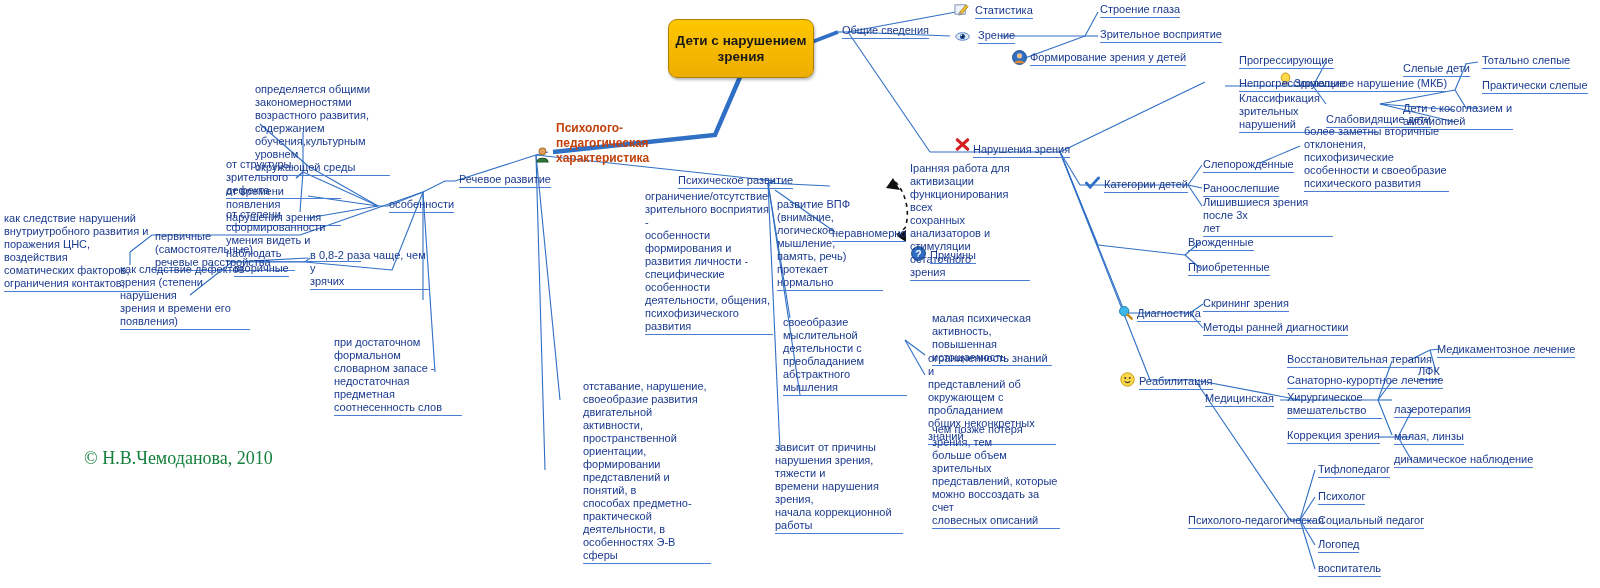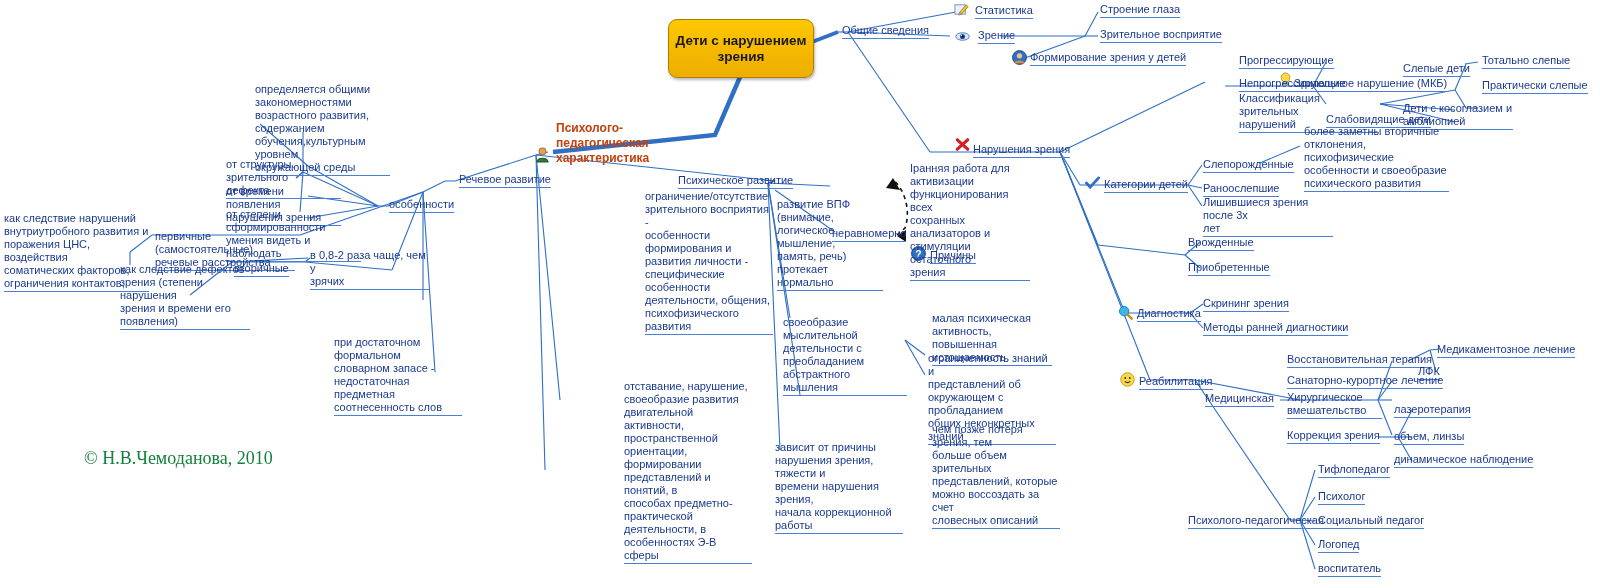--- a/index.html
+++ b/index.html
@@ -247,21 +247,21 @@
 
   <div class="node u" style="left:1205px;top:392px;">Медицинская</div>
   <div class="node u" style="left:1287px;top:353px;">Восстановительная терапия</div>
   <div class="node u" style="left:1437px;top:343px;">Медикаментозное лечение</div>
   <div class="node u" style="left:1418px;top:365px;">ЛФК</div>
   <div class="node u" style="left:1287px;top:374px;">Санаторно-курортное лечение</div>
   <div class="node u" style="left:1287px;top:391px;width:95px;">Хирургическое
 вмешательство</div>
   <div class="node u" style="left:1394px;top:403px;">лазеротерапия</div>
   <div class="node u" style="left:1287px;top:429px;">Коррекция зрения</div>
-  <div class="node u" style="left:1394px;top:430px;">объем, линзы</div>
+  <div class="node u" style="left:1394px;top:430px;">малая, линзы</div>
   <div class="node u" style="left:1394px;top:453px;">динамическое наблюдение</div>
 
   <div class="node u" style="left:1188px;top:514px;">Психолого-педагогическая</div>
   <div class="node u" style="left:1318px;top:463px;">Тифлопедагог</div>
   <div class="node u" style="left:1318px;top:490px;">Психолог</div>
   <div class="node u" style="left:1318px;top:514px;">Социальный педагог</div>
   <div class="node u" style="left:1318px;top:538px;">Логопед</div>
   <div class="node u" style="left:1318px;top:562px;">воспитатель</div>
 
   <svg class="ico" style="left:534px;top:146px;width:17px;height:17px;" viewBox="0 0 16 16">
@@ -333,21 +333,21 @@
 преобладанием абстрактного
 мышления</div>
   <div class="node u" style="left:932px;top:312px;width:120px;">малая психическая
 активность, повышенная
 истощаемость</div>
   <div class="node u" style="left:928px;top:352px;width:128px;">ограниченность знаний и
 представлений об
 окружающем с пробладанием
 общих неконкретных знаний</div>
 
-  <div class="node u" style="left:583px;top:380px;width:128px;margin-left:41px;">отставание, нарушение,
+  <div class="node u" style="left:583px;top:380px;width:128px;">отставание, нарушение,
 своеобразие развития
 двигательной активности,
 пространственной
 ориентации, формировании
 представлений и понятий, в
 способах предметно-
 практической деятельности, в
 особенностях Э-В сферы</div>
   <div class="node u" style="left:775px;top:441px;width:128px;">зависит от причины
 нарушения зрения, тяжести и

